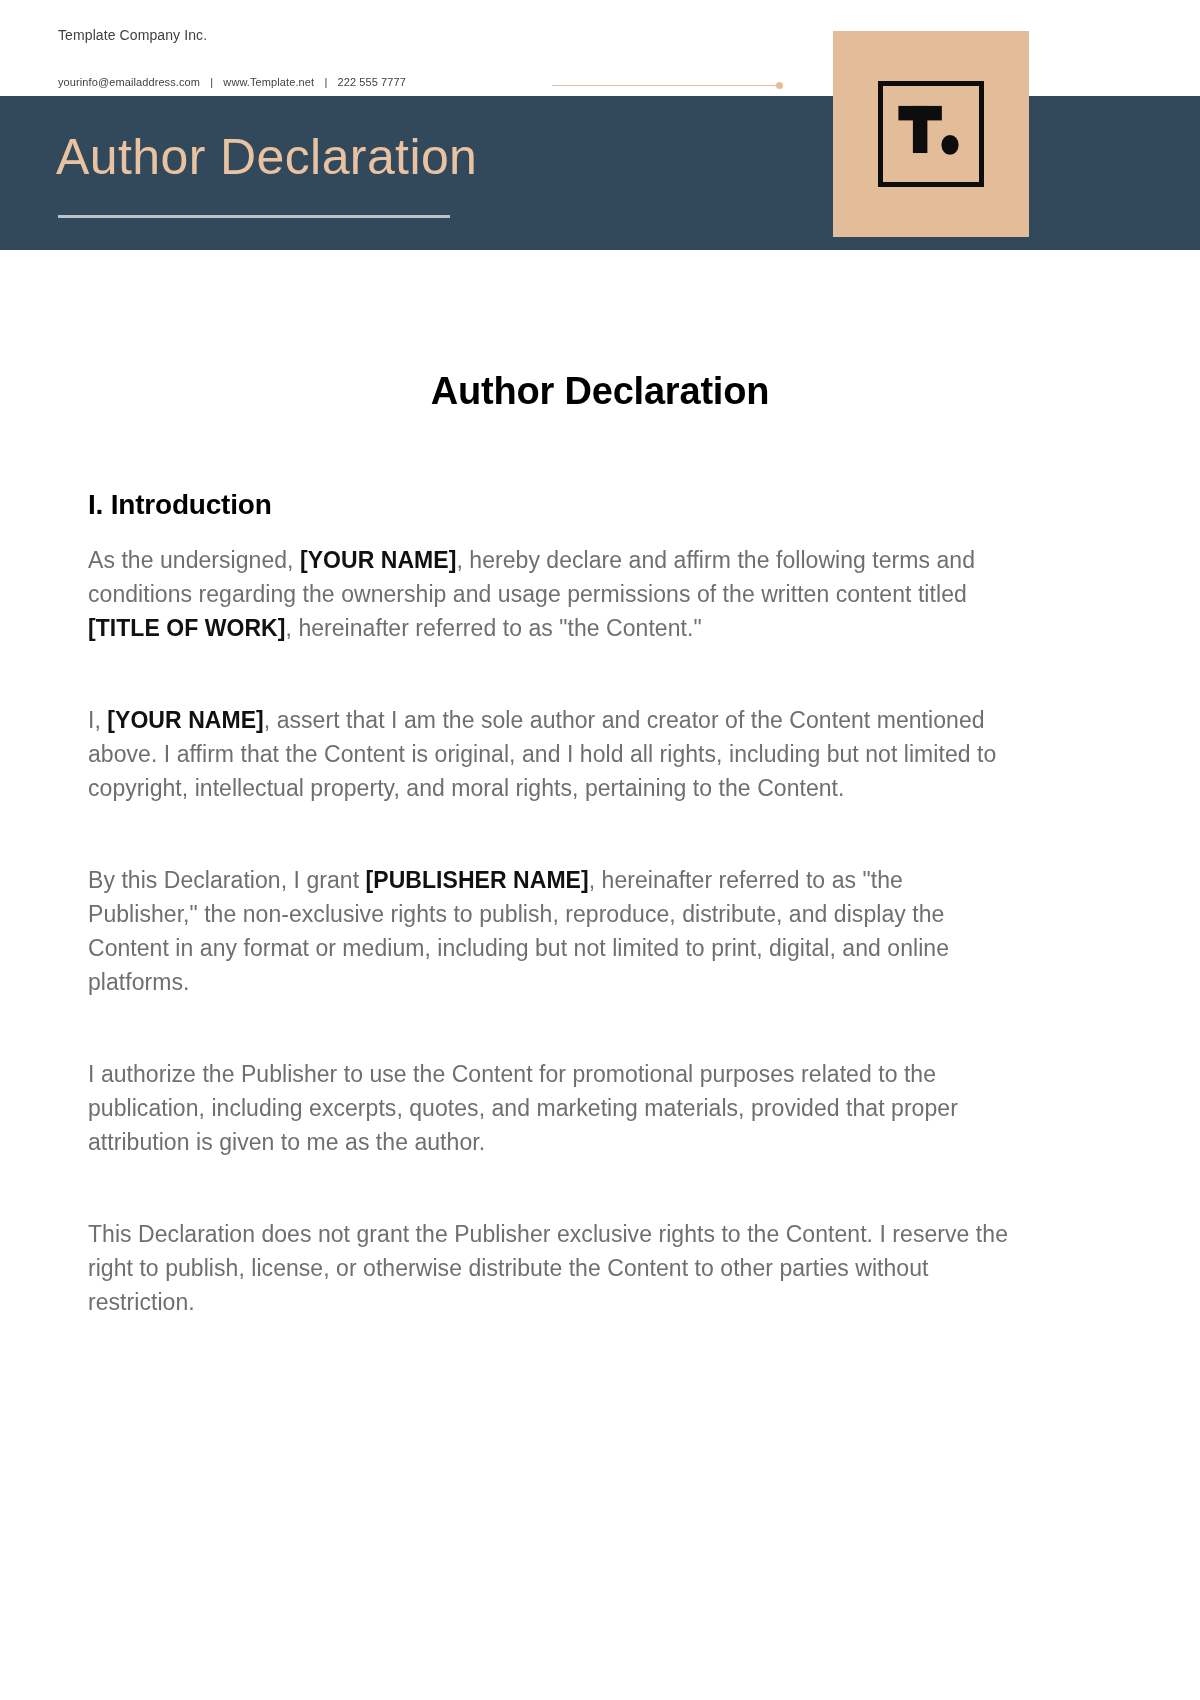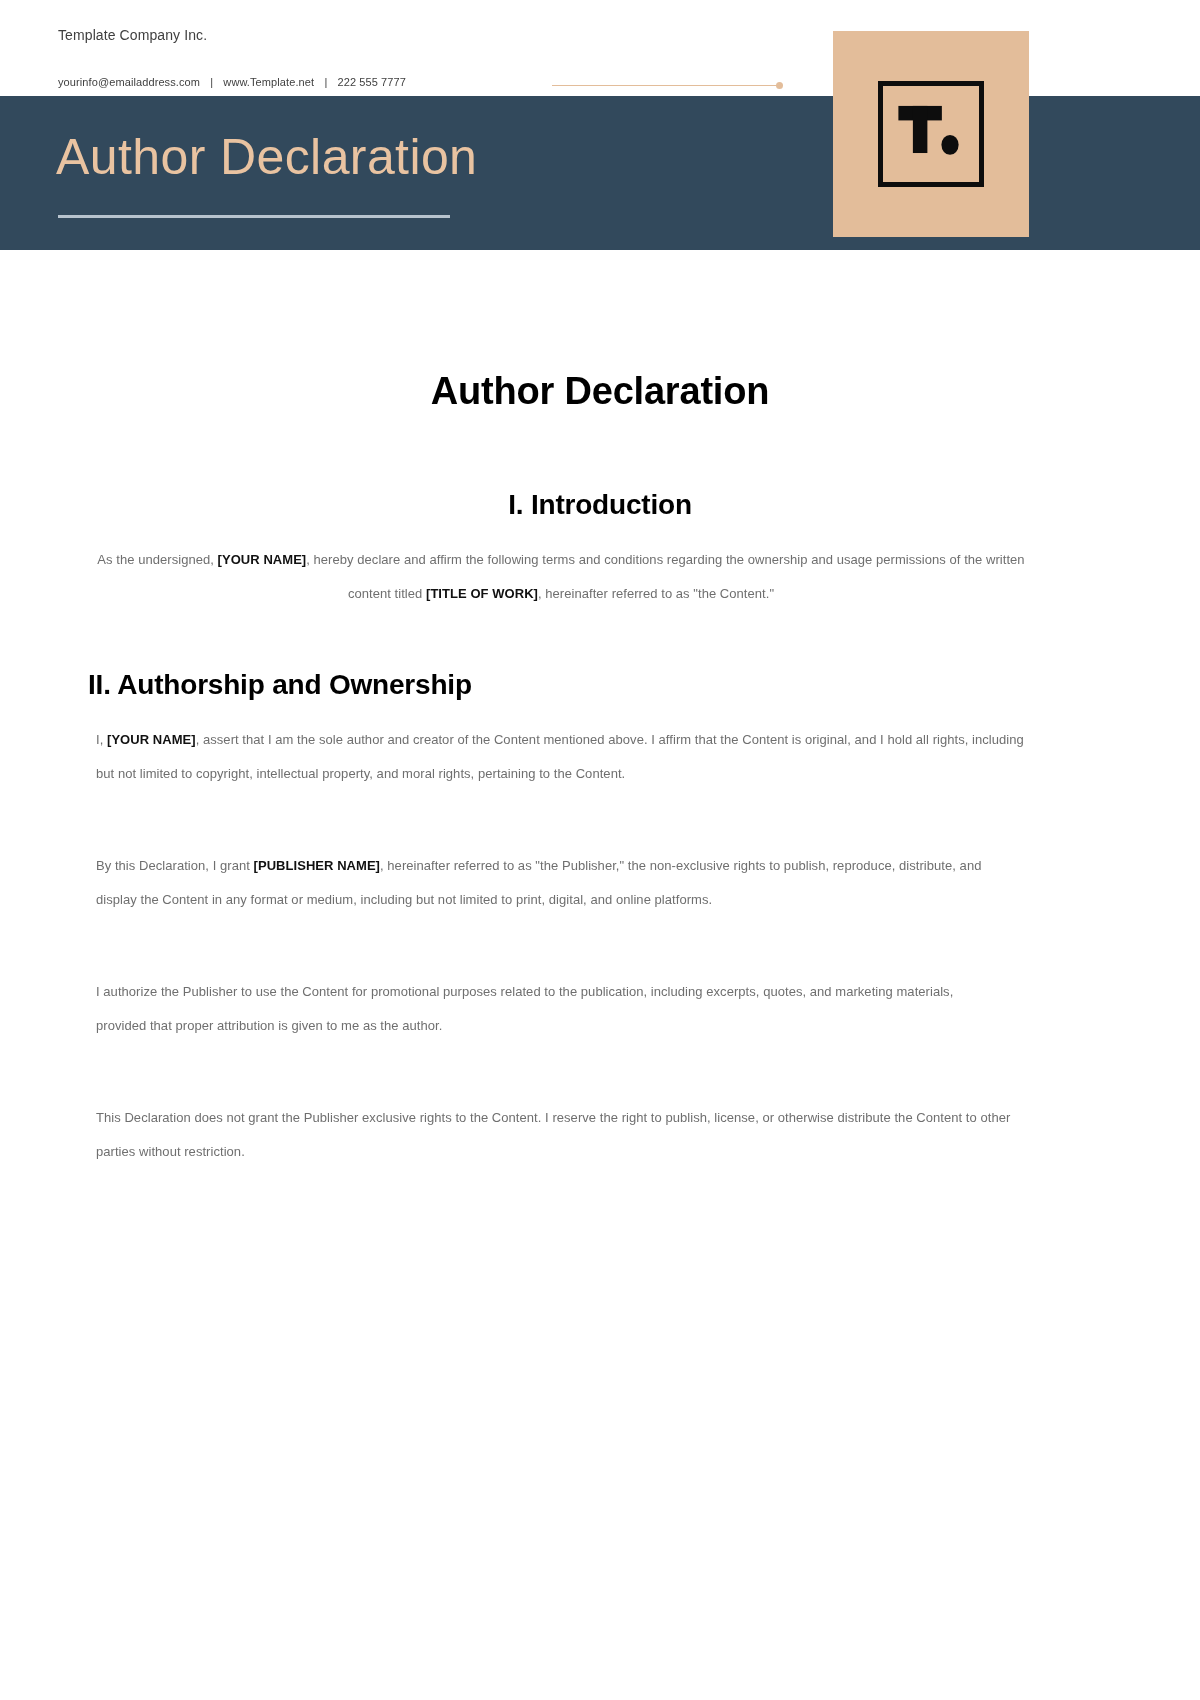--- a/index.html
+++ b/index.html
@@ -125,35 +125,34 @@
     color: #000000;
     letter-spacing: -.2px;
     margin: 120px 0 0 0;
     padding: 0;
   }
   .section {
     margin-top: 58px;
   }
   .section:first-of-type {
     margin-top: 76px;
-    text-align: center;
   }
   .section-heading {
     font-size: 28px;
     font-weight: bold;
     color: #000000;
     letter-spacing: -.2px;
     margin: 0 0 22px 0;
     padding: 0;
   }
   .section-body {
-    font-size: 13px;
+    font-size: 23px;
     line-height: 34px;
     color: #6f6f6f;
-    margin: 8px;
+    margin: 0;
     padding: 0;
     letter-spacing: .05px;
   }
   .section-body b {
     color: #111111;
     font-weight: bold;
   }
   .w-narrow { max-width: 888px; }
   .w-med    { max-width: 930px; }
 </style>
@@ -190,21 +189,20 @@
 
 <div class="doc">
   <h1 class="doc-title">Author Declaration</h1>
 
   <div class="section">
     <h2 class="section-heading">I. Introduction</h2>
     <p class="section-body w-med"><span>As the undersigned, </span><b>[YOUR NAME]</b><span>, hereby declare and affirm the following terms and conditions regarding the ownership and usage permissions of the written content titled </span><b>[TITLE OF WORK]</b><span>, hereinafter referred to as "the Content."</span></p>
   </div>
 
   <div class="section">
-    <h2 class="section-heading">II. Authorship and Ownership</h2>
     <p class="section-body w-med"><span>I, </span><b>[YOUR NAME]</b><span>, assert that I am the sole author and creator of the Content mentioned above. I affirm that the Content is original, and I hold all rights, including but not limited to copyright, intellectual property, and moral rights, pertaining to the Content.</span></p>
   </div>
 
   <div class="section">
     <p class="section-body w-narrow"><span>By this Declaration, I grant </span><b>[PUBLISHER NAME]</b><span>, hereinafter referred to as "the Publisher," the non-exclusive rights to publish, reproduce, distribute, and display the Content in any format or medium, including but not limited to print, digital, and online platforms.</span></p>
   </div>
 
   <div class="section">
     <p class="section-body w-narrow"><span>I authorize the Publisher to use the Content for promotional purposes related to the publication, including excerpts, quotes, and marketing materials, provided that proper attribution is given to me as the author.</span></p>
   </div>

